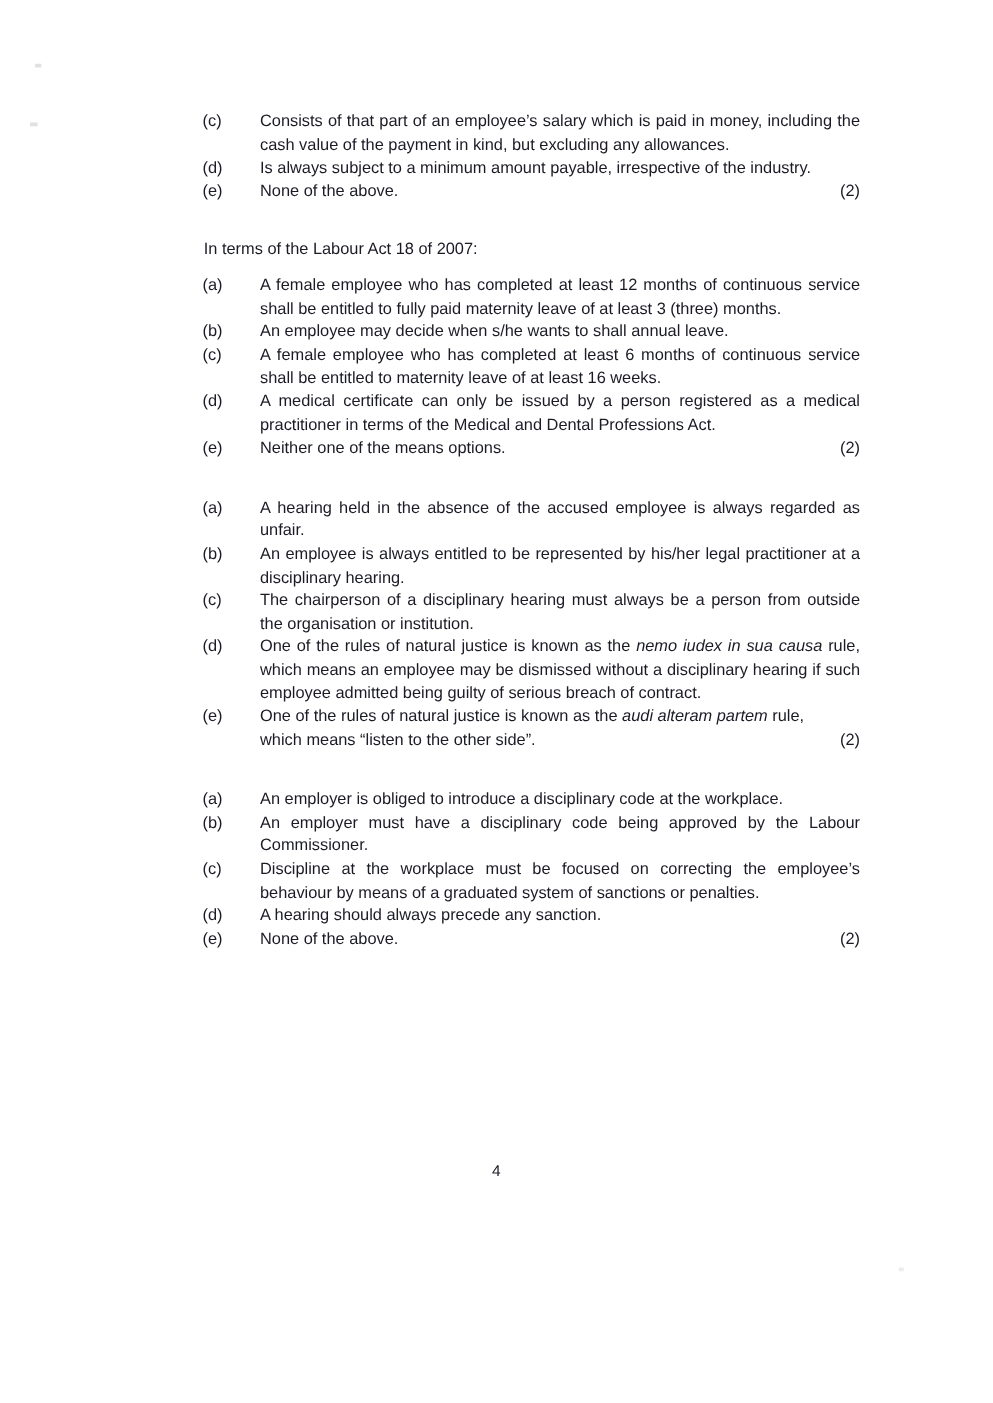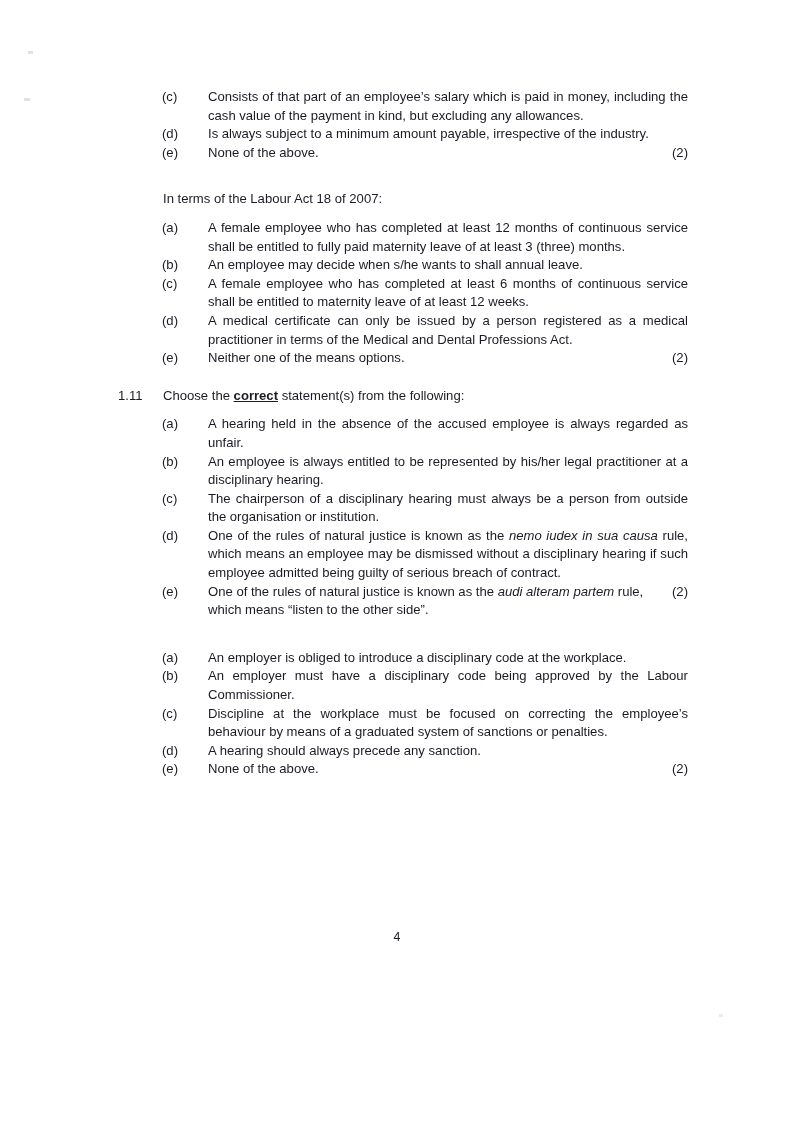--- a/index.html
+++ b/index.html
@@ -75,21 +75,21 @@
     text-align: justify;
     text-justify: inter-word;
     hyphens: none;
   }
   .opt-body.nojustify { text-align: left; }
 
   
   .opt.with-mark .opt-body {
     display: flex;
     justify-content: space-between;
-    align-items: flex-start;
+    align-items: flex-end;
   }
   .mark { white-space: nowrap; padding-left: 10px; }
 
   b.ul { font-weight: 700; text-decoration: underline; }
   i.lat { font-style: italic; }
 
   .gap-sm { height: 10px; }
   .gap-md { height: 18px; }
   .gap-lg { height: 19px; }
 
@@ -143,41 +143,37 @@
             <div class="opt">
               <span class="opt-label">(a)</span>
               <span class="opt-body"><span>A female employee who has completed at least 12 months of continuous service shall be entitled to fully paid maternity leave of at least 3 (three) months.</span></span>
             </div>
             <div class="opt">
               <span class="opt-label">(b)</span>
               <span class="opt-body"><span>An employee may decide when s/he wants to shall annual leave.</span></span>
             </div>
             <div class="opt">
               <span class="opt-label">(c)</span>
-              <span class="opt-body"><span>A female employee who has completed at least 6 months of continuous service shall be entitled to maternity leave of at least 12 weeks.</span></span>
+              <span class="opt-body"><span>A female employee who has completed at least 6 months of continuous service shall be entitled to maternity leave of at least 16 weeks.</span></span>
             </div>
             <div class="opt">
               <span class="opt-label">(d)</span>
               <span class="opt-body"><span>A medical certificate can only be issued by a person registered as a medical practitioner in terms of the Medical and Dental Professions Act.</span></span>
             </div>
             <div class="opt with-mark">
               <span class="opt-label">(e)</span>
               <span class="opt-body nojustify">
                 <span>Neither one of the means options.</span>
                 <span class="mark">(2)</span>
               </span>
             </div>
           </div>
         </div>
         <div class="gap-lg"></div>
         <div class="qblock">
-          <div class="qhead">
-            <span class="qnum">1.11</span>
-            <span class="qtext">Choose the <b class="ul">correct</b> statement(s) from the following:</span>
-          </div>
           <div class="gap-sm"></div>
           <div class="options">
             <div class="opt">
               <span class="opt-label">(a)</span>
               <span class="opt-body"><span>A hearing held in the absence of the accused employee is always regarded as unfair.</span></span>
             </div>
             <div class="opt">
               <span class="opt-label">(b)</span>
               <span class="opt-body"><span>An employee is always entitled to be represented by his/her legal practitioner at a disciplinary hearing.</span></span>
             </div>

